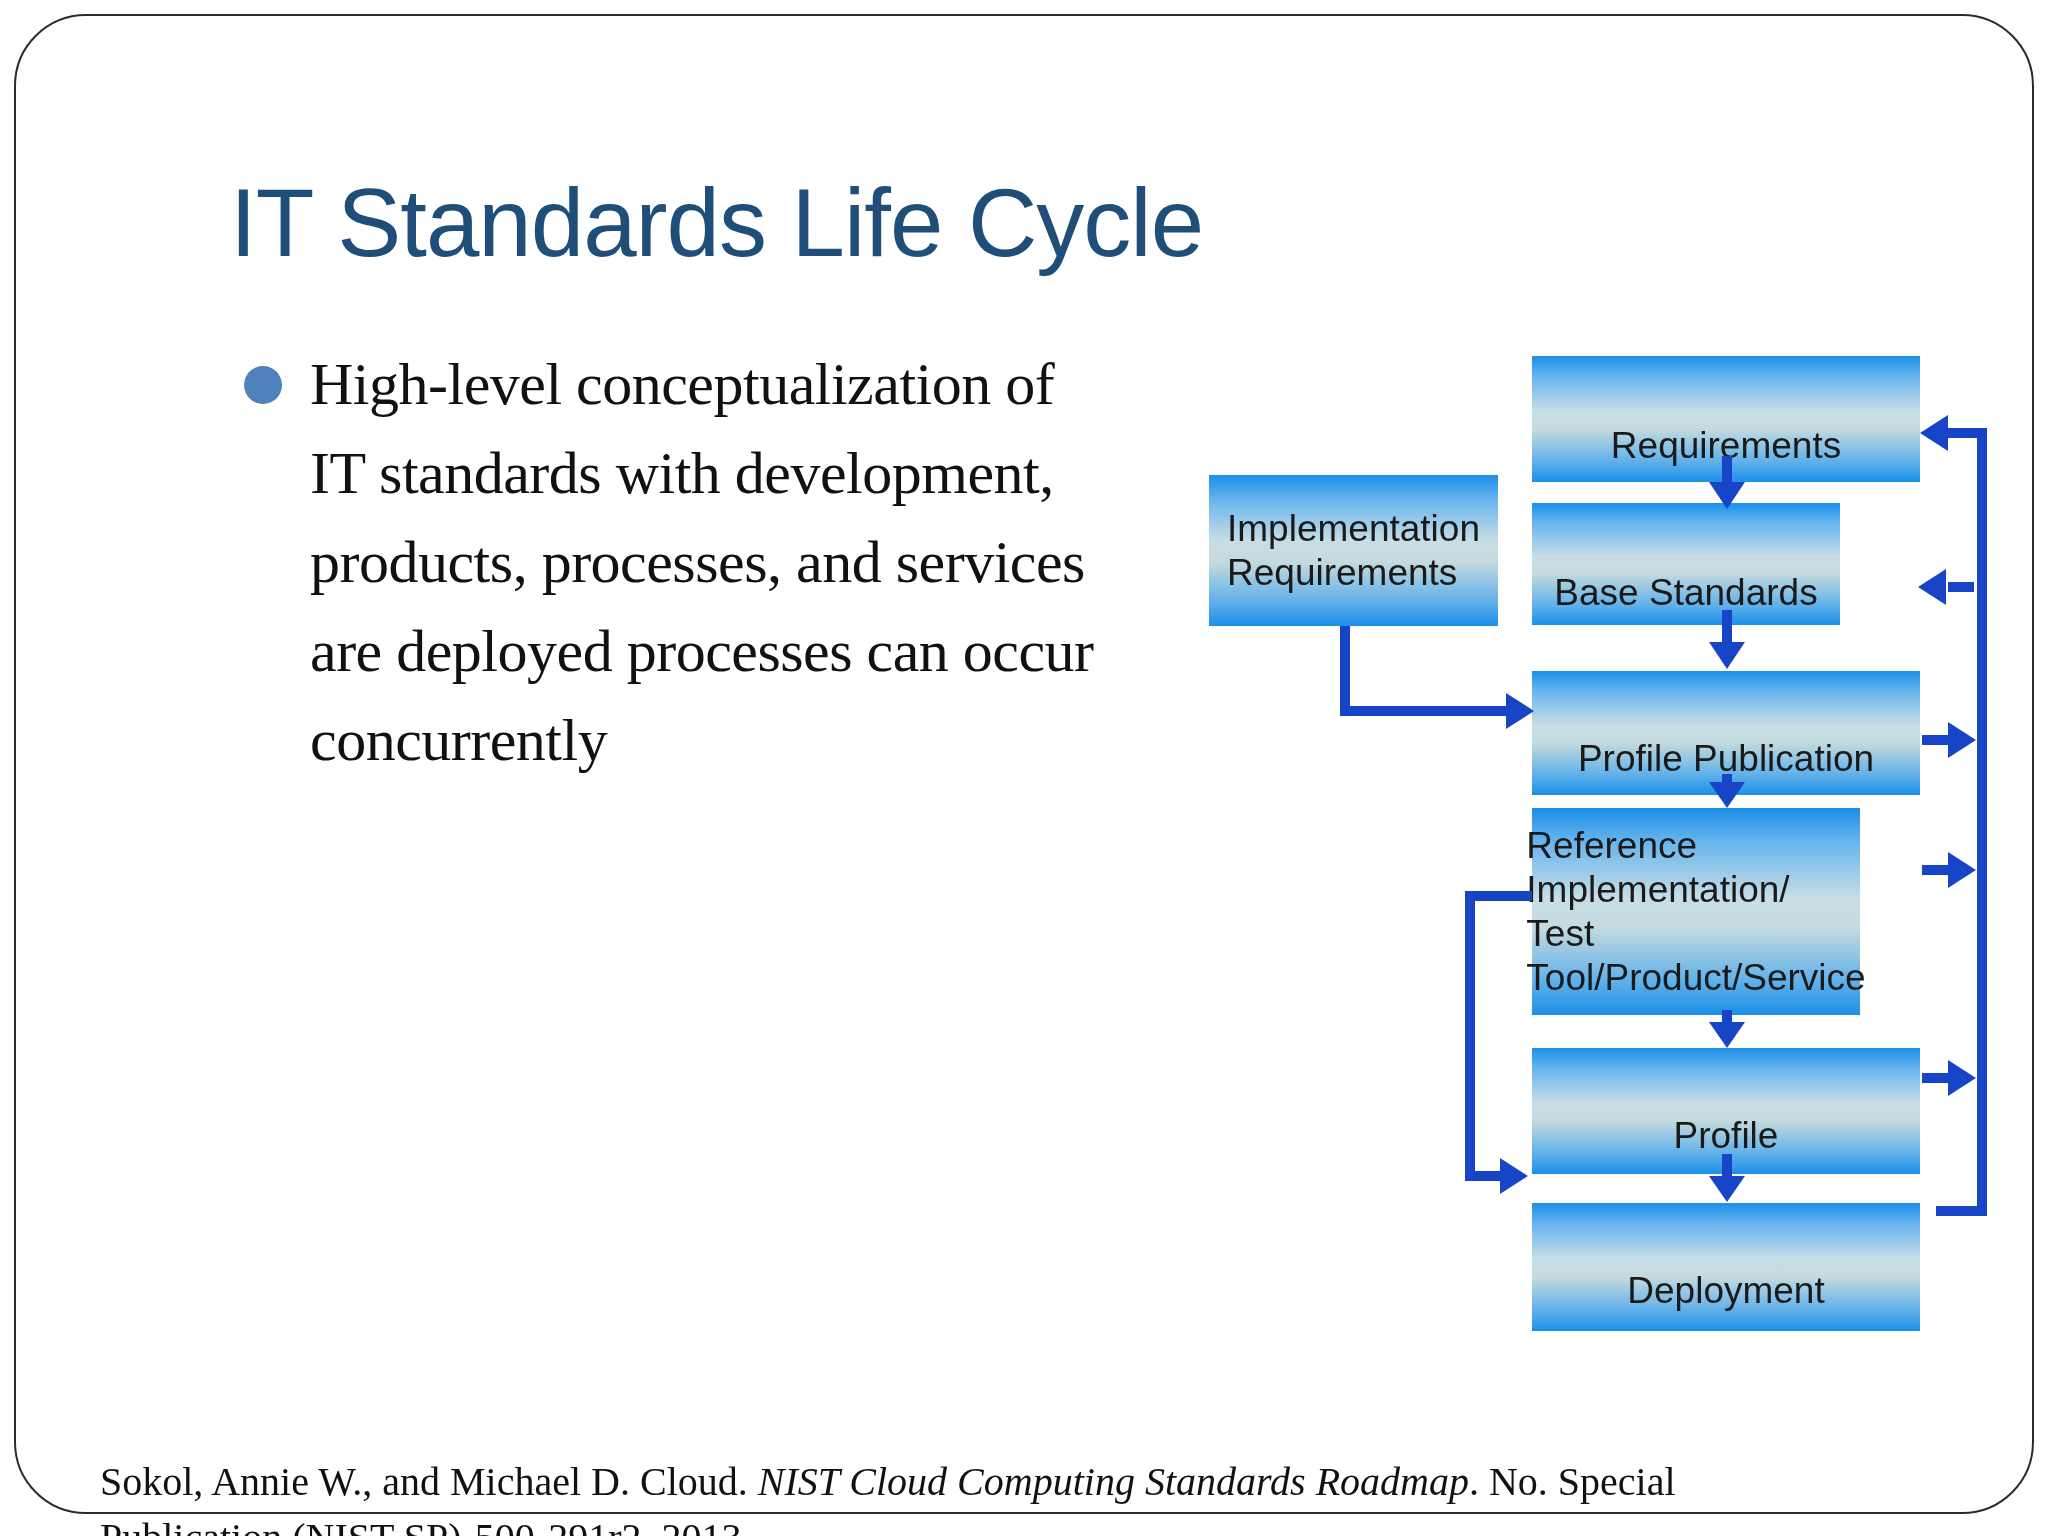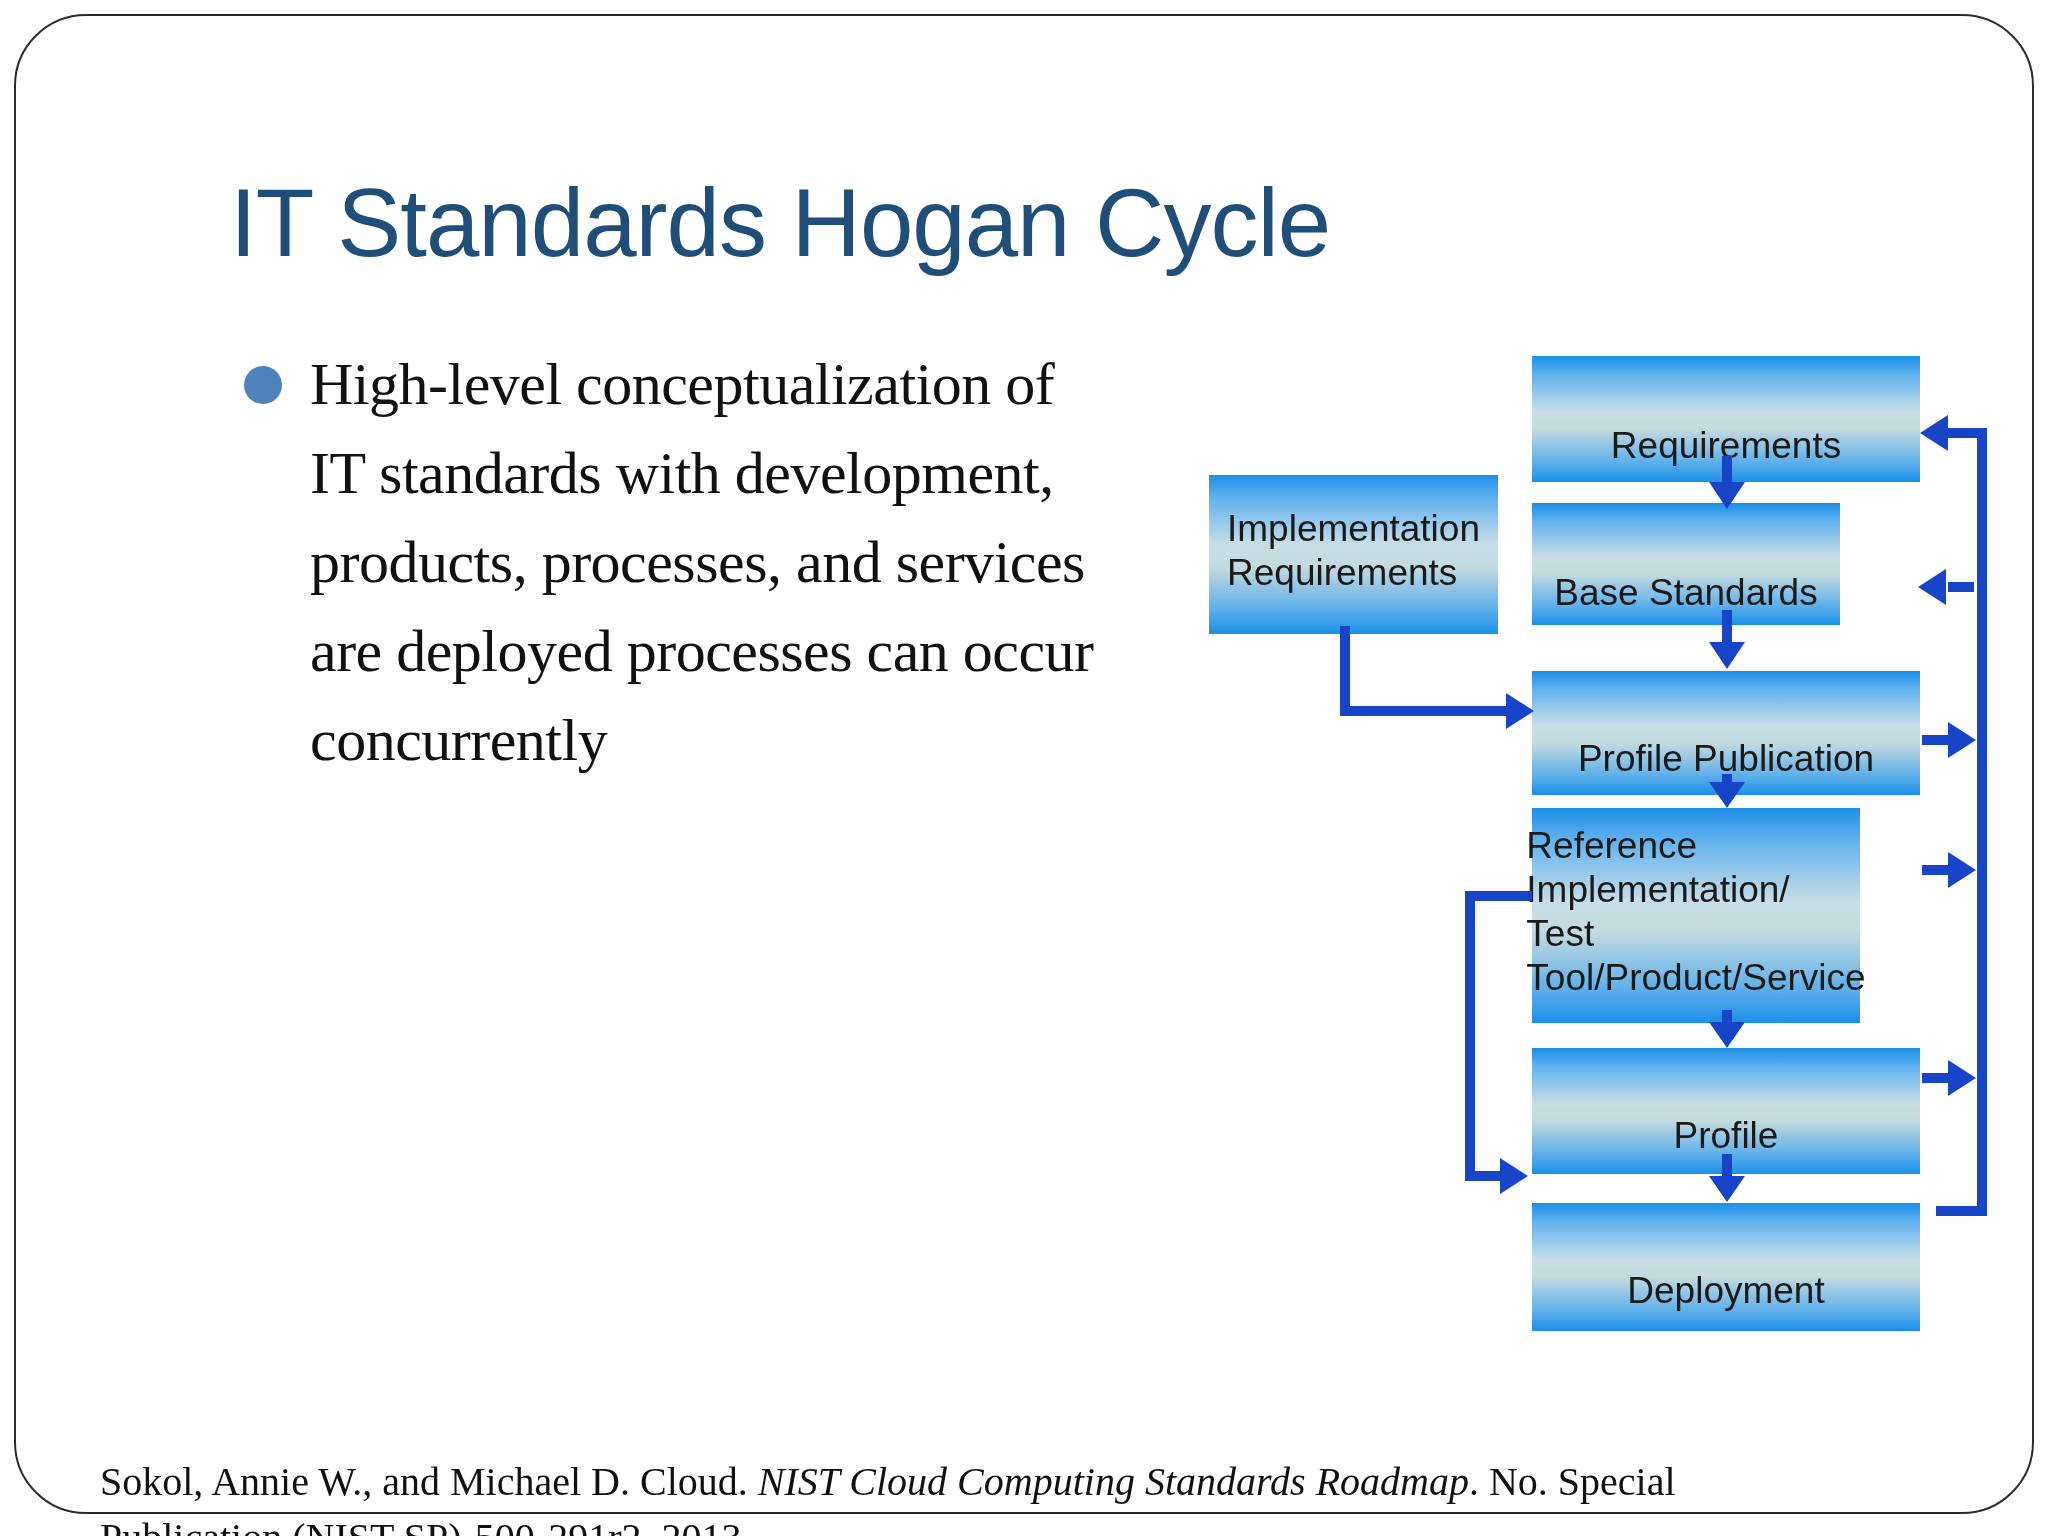--- a/index.html
+++ b/index.html
@@ -34,36 +34,36 @@
   }
   .citation .italic{font-style:italic;}
   .fc-box{
     position:absolute;
     background:linear-gradient(180deg,#1b8fe8 0%,#66b4ee 16%,#c8dee6 44%,#c3dade 58%,#5fb0ea 84%,#1b8fe8 100%);
     display:flex;flex-direction:column;justify-content:flex-end;align-items:center;
     font-family:"Liberation Sans",sans-serif;
     font-size:37px;color:#1a1a1a;text-align:left;
     white-space:pre-line;line-height:44px;
   }
-  .fc-box.centered{justify-content:center;padding-bottom:8px;}
+  .fc-box.centered{justify-content:center;padding-bottom:0;}
   .box-requirements{left:1532px;top:356px;width:388px;height:112px;padding-bottom:14px;}
   .box-base-standards{left:1532px;top:503px;width:308px;height:112px;padding-bottom:10px;}
   .box-profile-development{left:1532px;top:671px;width:388px;height:110px;padding-bottom:14px;}
   .box-reference{left:1532px;top:808px;width:328px;height:207px;}
   .box-testing{left:1532px;top:1048px;width:388px;height:110px;padding-bottom:16px;}
   .box-deployment{left:1532px;top:1203px;width:388px;height:110px;padding-bottom:18px;}
   .box-impl-req{left:1209px;top:475px;width:289px;height:151px;}
   .connector-layer{position:absolute;left:0;top:0;width:2048px;height:1536px;pointer-events:none;}
 </style>
 </head>
 <body>
 
 <div class="frame"></div>
 
-<div class="slide-title">IT Standards Hogan Cycle</div>
+<div class="slide-title">IT Standards Life Cycle</div>
 
 <div class="bullet-row">
   <div class="bullet-marker"></div>
   <div class="bullet-text">High-level conceptualization of
 IT standards with development,
 products, processes, and services
 are deployed processes can occur
 concurrently</div>
 </div>
 

